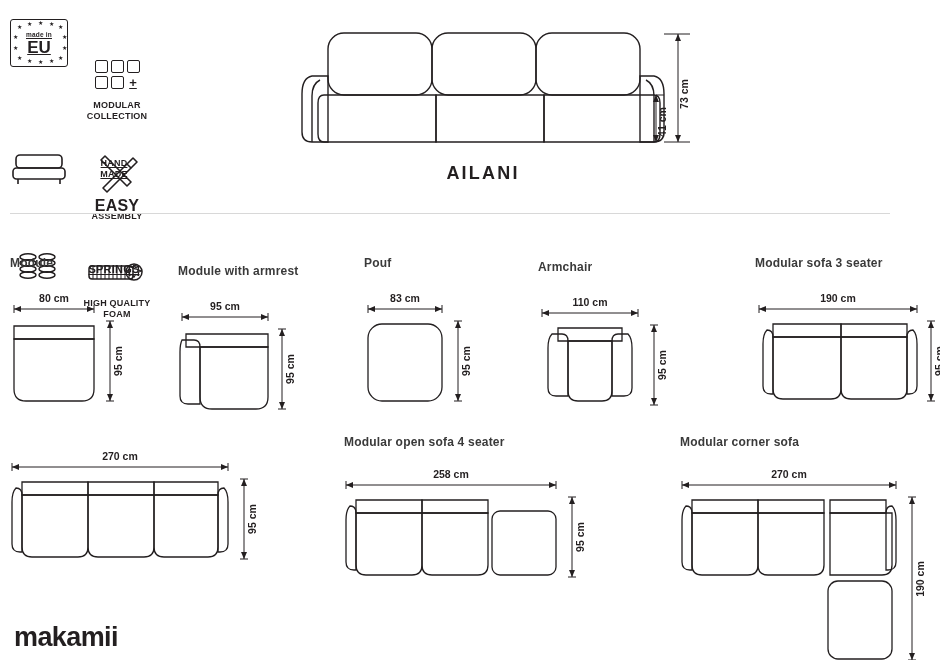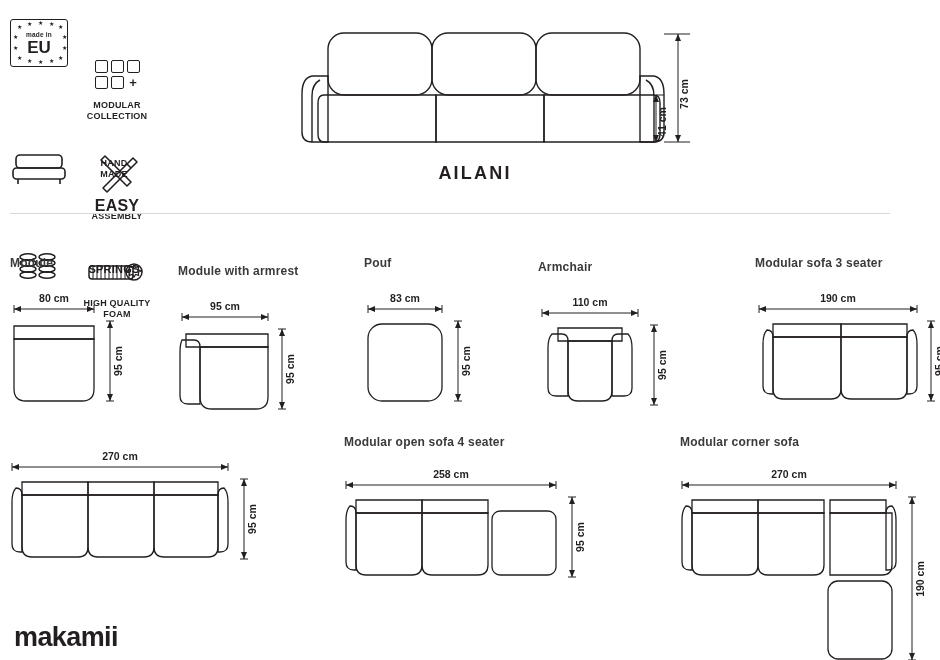--- a/index.html
+++ b/index.html
@@ -26,20 +26,21 @@
     position: absolute;
     left: 8px;
     top: 10px;
     width: 155px;
   }
   .badge-row {
     display: flex;
     align-items: center;
     height: 66px;
     margin-bottom: 5px;
+    text-decoration: underline;
   }
   .badge-icon {
     width: 62px;
     display: flex;
     align-items: center;
     justify-content: center;
   }
   .badge-text {
     font-size: 9px;
     font-weight: bold;
@@ -110,21 +111,21 @@
   
   .hero {
     position: absolute;
     left: 290px;
     top: 18px;
     width: 410px;
     height: 170px;
   }
   .hero-title {
     position: absolute;
-    left: 290px;
+    left: 298px;
     top: 163px;
     width: 370px;
     text-align: center;
     font-size: 18px;
     font-weight: bold;
     letter-spacing: 2.2px;
   }
 
   .divider {
     position: absolute;

